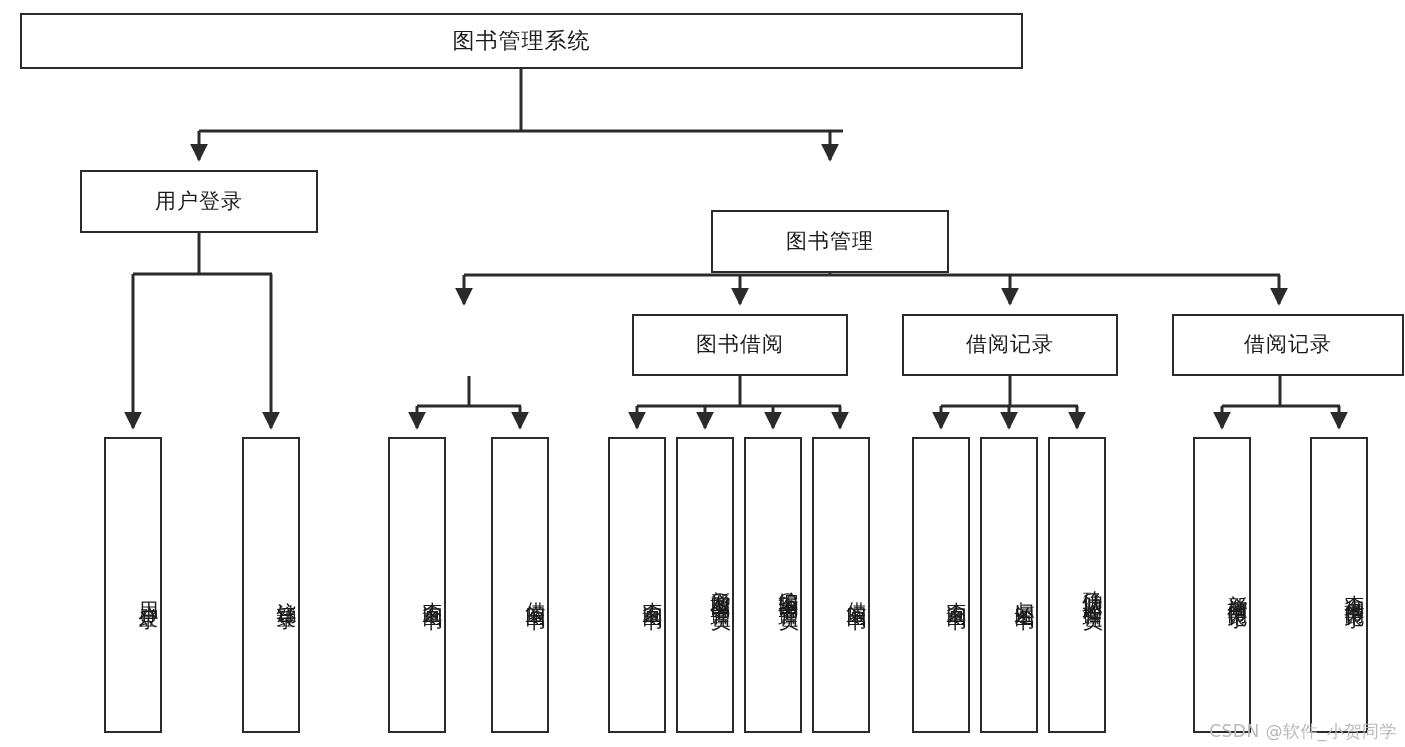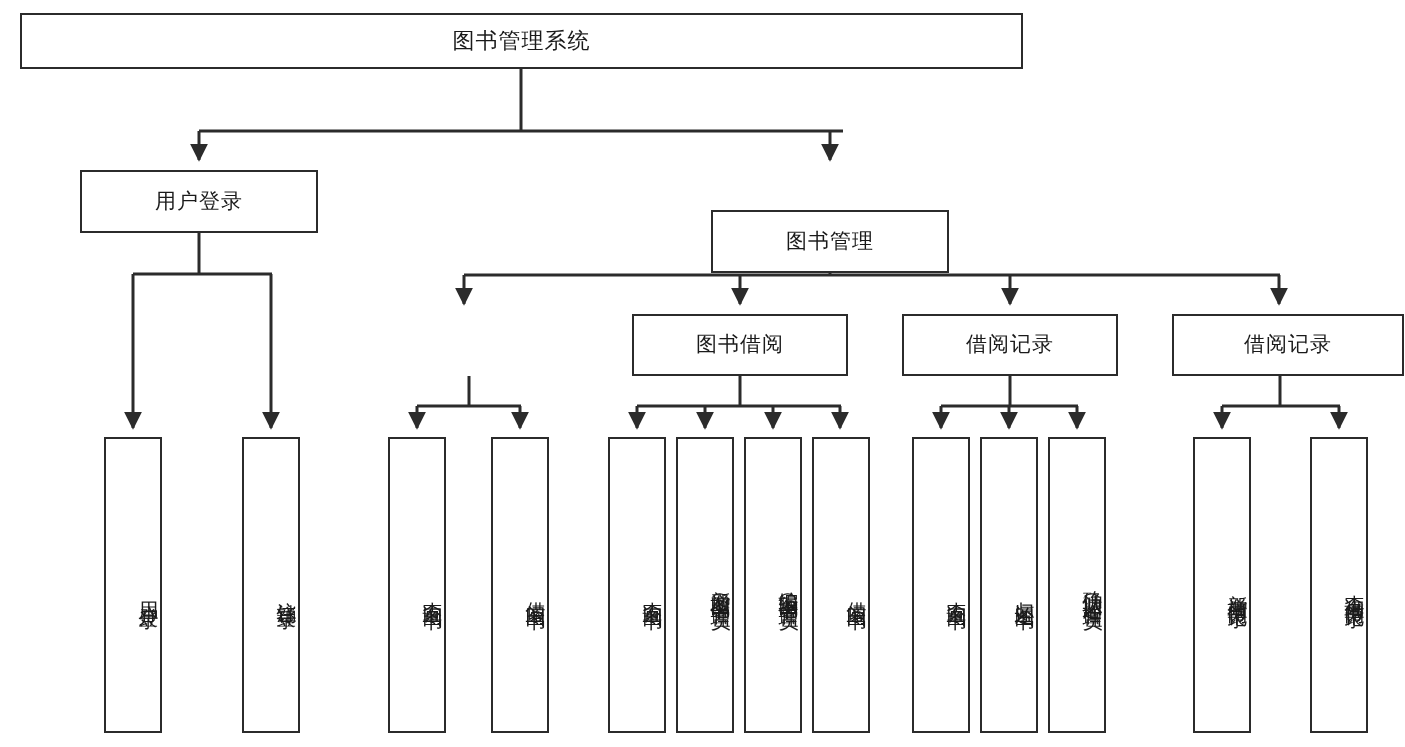--- a/index.html
+++ b/index.html
@@ -182,14 +182,15 @@
     <span>确认归还（管理员）</span>
   </div>
 
   <div class="node vert tall" style="left:1193px; top:437px; width:58px; height:296px;">
     <span>新增借阅记录</span>
   </div>
   <div class="node vert tall" style="left:1310px; top:437px; width:58px; height:296px;">
     <span>查询借阅记录</span>
   </div>
 
+  <div class="watermark">CSDN @软件_小贺同学</div>
 
 </div>
 
 </body></html>

